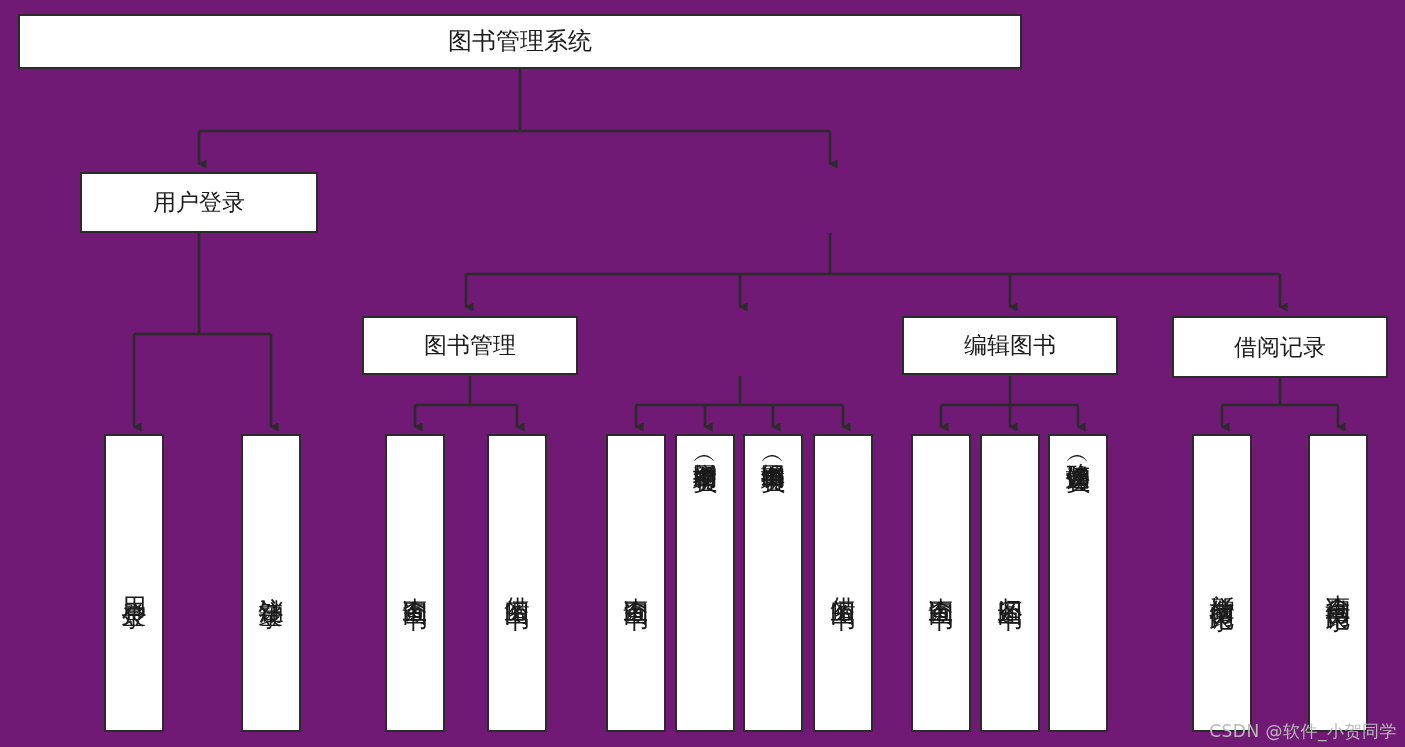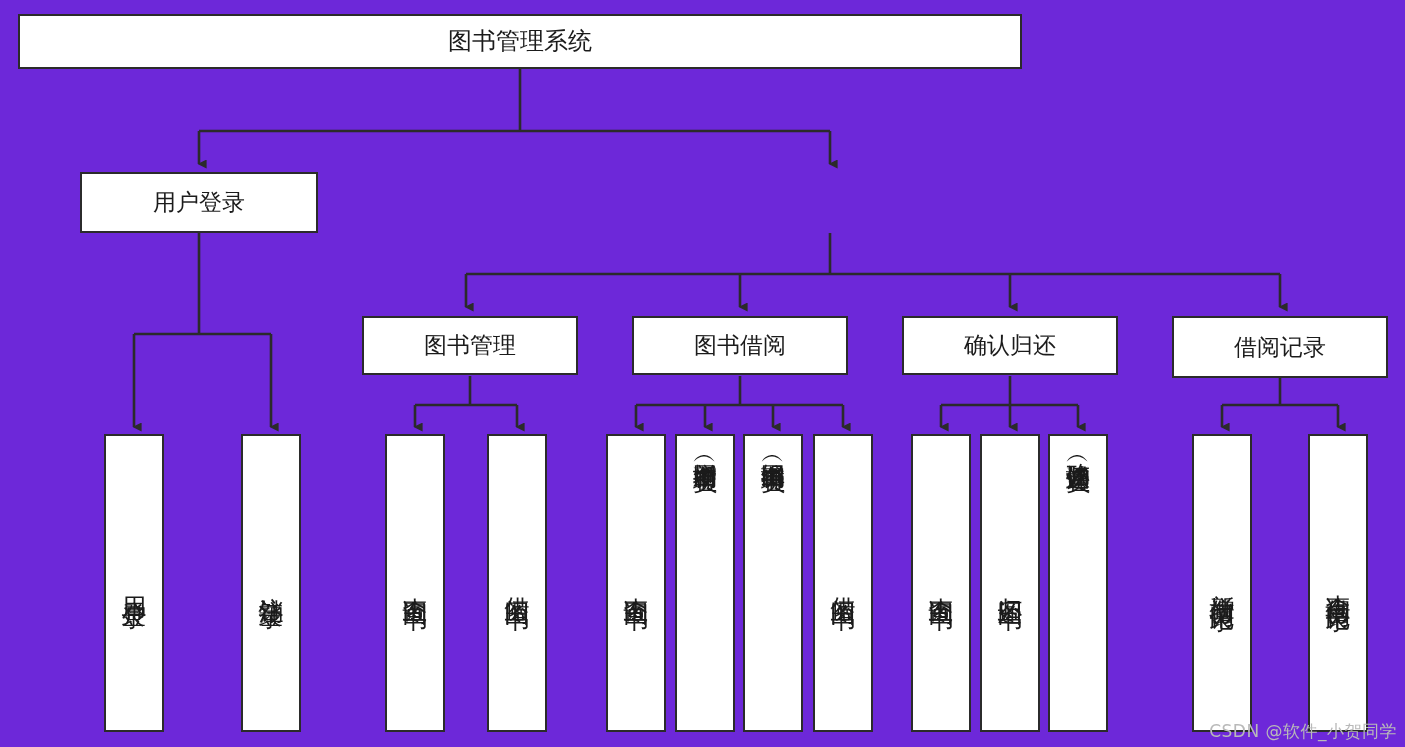--- a/index.html
+++ b/index.html
@@ -7,21 +7,21 @@
     padding: 0;
     background: #ffffff;
   }
   body {
     font-family: "DejaVu Sans", "Liberation Sans", sans-serif;
   }
   #canvas {
     position: relative;
     width: 1405px;
     height: 747px;
-    background: #6d28d9;
+    background: #701a75;
     overflow: hidden;
   }
   svg#wires {
     position: absolute;
     left: 0;
     top: 0;
     width: 1405px;
     height: 747px;
   }
   .node {
@@ -135,25 +135,22 @@
     <span class="lbl">图书管理系统</span>
   </div>
 
   <div class="node horiz" style="left:80px; top:172px; width:238px; height:61px;">
     <span class="lbl">用户登录</span>
   </div>
 
   <div class="node horiz" style="left:362px; top:316px; width:216px; height:59px;">
     <span class="lbl">图书管理</span>
   </div>
-  <div class="node horiz" style="left:632px; top:316px; width:216px; height:59px;">
-    <span class="lbl">图书借阅</span>
-  </div>
   <div class="node horiz" style="left:902px; top:316px; width:216px; height:59px;">
-    <span class="lbl">确认归还</span>
+    <span class="lbl">编辑图书</span>
   </div>
   <div class="node horiz" style="left:1172px; top:316px; width:216px; height:62px;">
     <span class="lbl">借阅记录</span>
   </div>
 
   <div class="node vert center" style="left:104px; top:434px; width:60px; height:298px;">
     <span class="lbl">用户登录</span>
   </div>
   <div class="node vert center" style="left:241px; top:434px; width:60px; height:298px;">
     <span class="lbl">注销登录</span>

